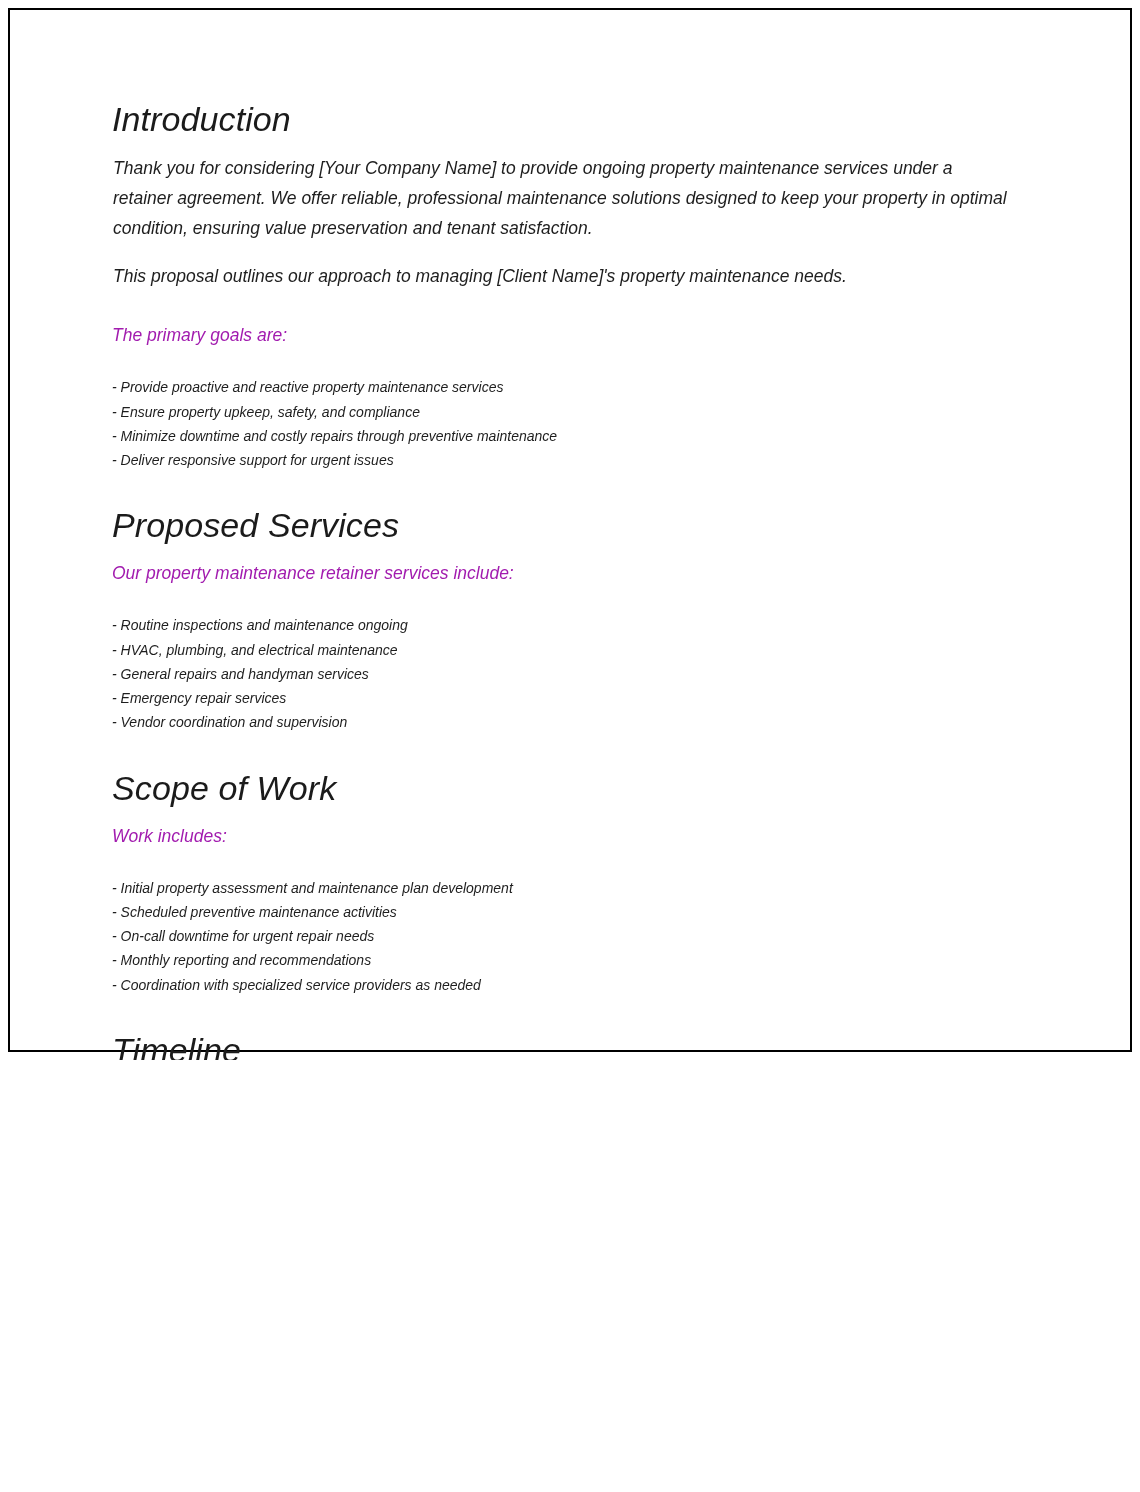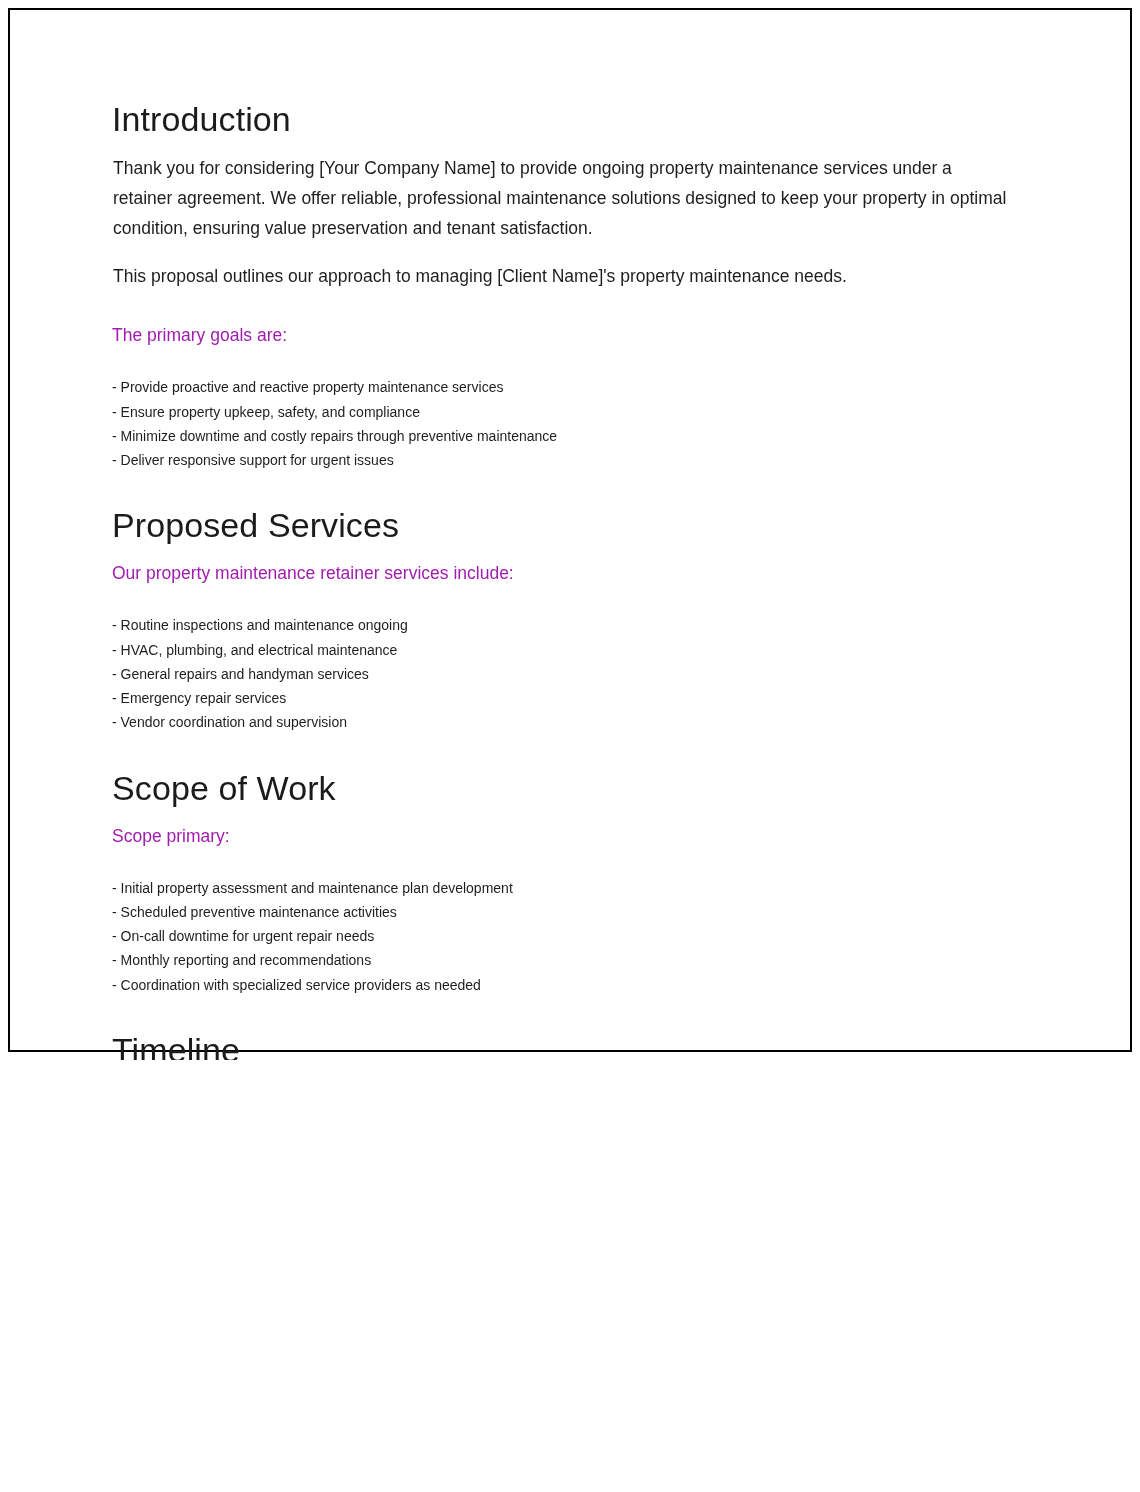--- a/index.html
+++ b/index.html
@@ -10,20 +10,21 @@
   body {
     font-family: "Liberation Sans", sans-serif;
   }
   .page {
     position: relative;
     width: 1140px;
     height: 1060px;
     background: #ffffff;
     box-sizing: border-box;
     overflow: hidden;
+    font-style: italic;
   }
   .page-border {
     position: absolute;
     left: 8px;
     top: 8px;
     right: 8px;
     bottom: 8px;
     border: 2px solid #000000;
     box-sizing: border-box;
     pointer-events: none;
@@ -111,21 +112,21 @@
         <li>- Routine inspections and maintenance ongoing</li>
         <li>- HVAC, plumbing, and electrical maintenance</li>
         <li>- General repairs and handyman services</li>
         <li>- Emergency repair services</li>
         <li>- Vendor coordination and supervision</li>
       </ul>
     </section>
 
     <section class="sec">
       <h1 class="doc-h">Scope of Work</h1>
-      <p class="lead">Scope primary:</p>
+      <p class="lead">Work includes:</p>
       <ul class="bullets">
         <li>- Initial property assessment and maintenance plan development</li>
         <li>- Scheduled preventive maintenance activities</li>
         <li>- On-call downtime for urgent repair needs</li>
         <li>- Monthly reporting and recommendations</li>
         <li>- Coordination with specialized service providers as needed</li>
       </ul>
     </section>
 
     <section class="sec">

